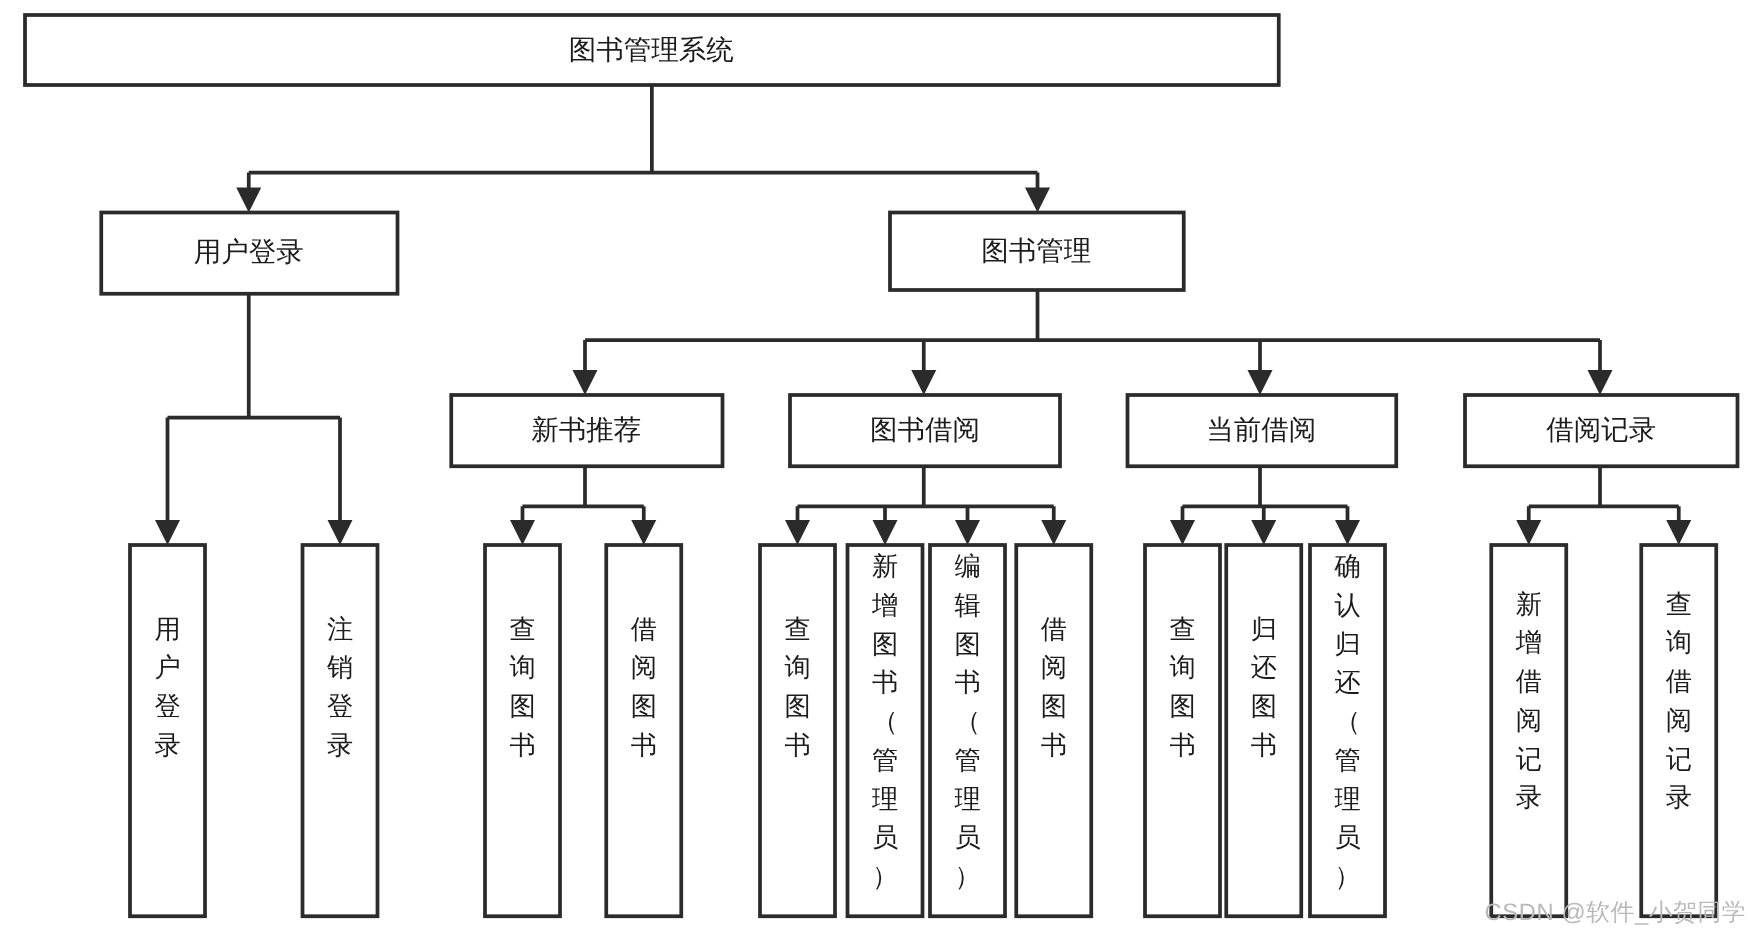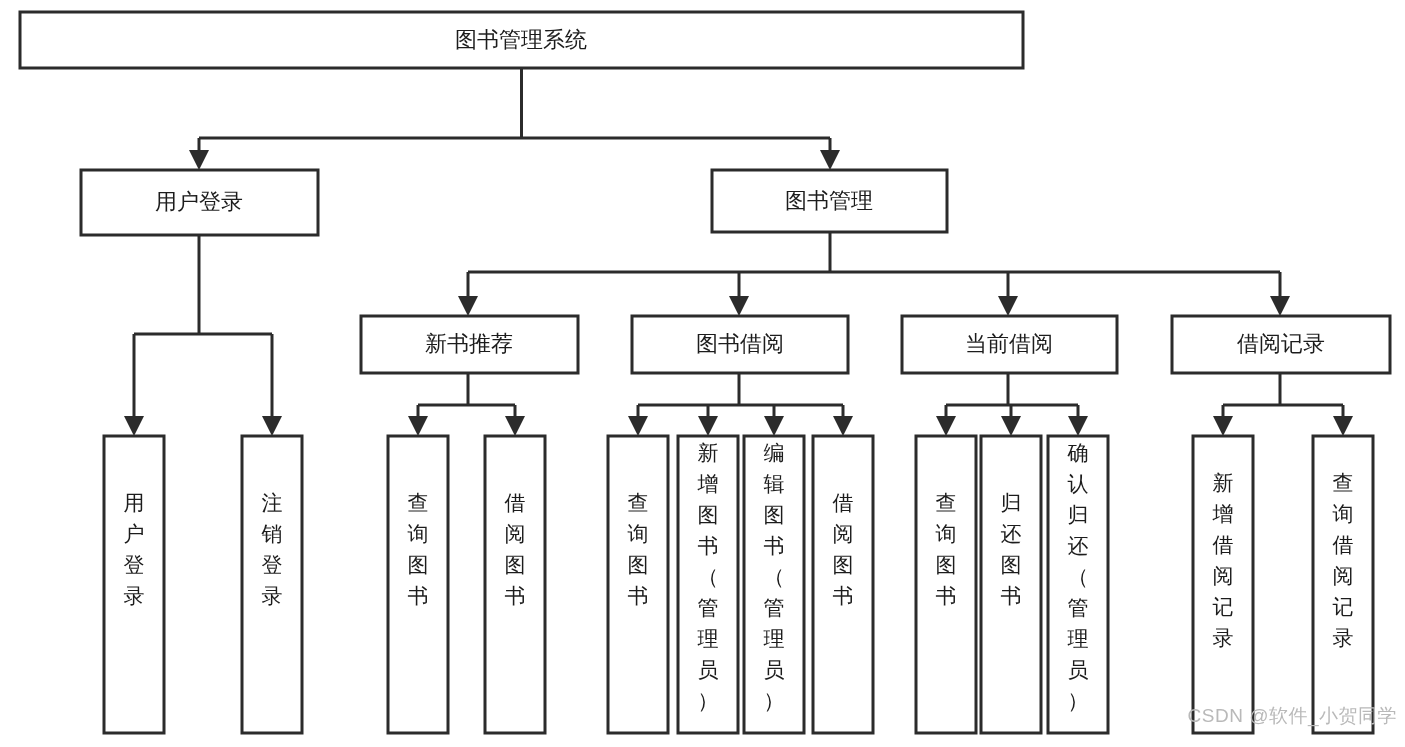--- a/index.html
+++ b/index.html
@@ -51,21 +51,21 @@
   }
   .node-label-v {
     font-family: "Liberation Sans", "DejaVu Sans", sans-serif;
     font-size: 21px;
     fill: #1c1c1c;
     text-anchor: middle;
   }
   .watermark-text {
     position: absolute;
     right: 8px;
-    bottom: 18px;
+    bottom: 4px;
     font-family: "Liberation Sans", "DejaVu Sans", sans-serif;
     font-size: 19px;
     color: #b9b9b9;
     white-space: nowrap;
     letter-spacing: 0.5px;
   }
 </style>
 </head>
 <body>
 

